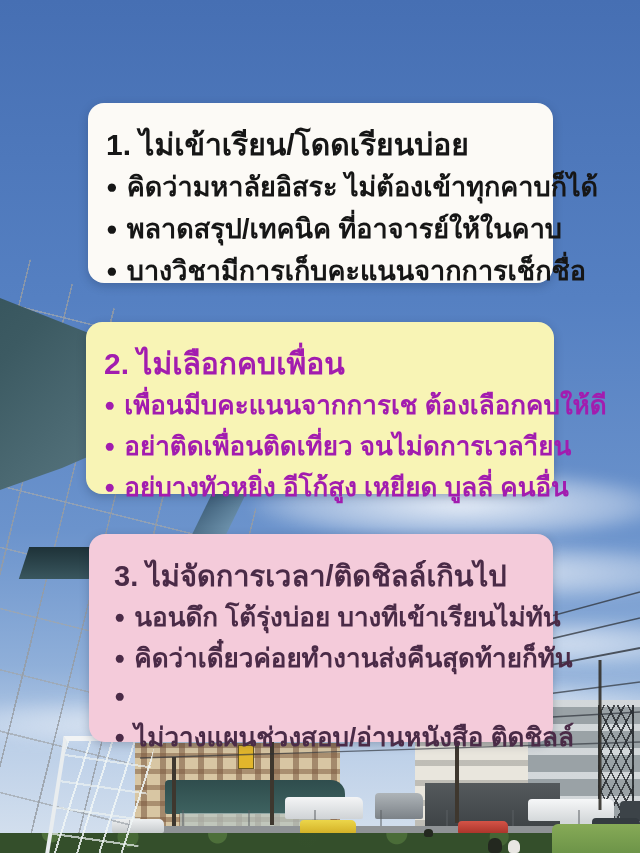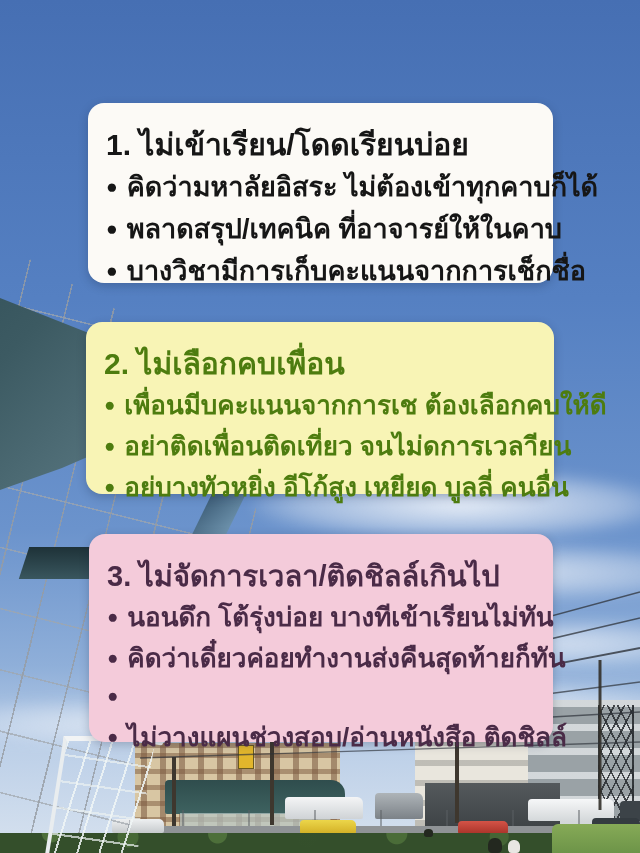--- a/index.html
+++ b/index.html
@@ -77,25 +77,25 @@
     border-left:4px solid #e9edef;border-top:5px solid #f2f4f5;}
   .atriumcap{position:absolute;left:118px;top:728px;width:46px;height:14px;z-index:6;background:#f0f2f4;transform:rotate(9deg);border-radius:2px;}
   
   .card{position:absolute;z-index:10;border-radius:16px;box-shadow:0 3px 10px rgba(20,30,60,.25);
     padding:20px 18px 10px 18px;box-sizing:border-box;}
   .card .line{display:flex;align-items:baseline;white-space:nowrap;font-weight:700;}
   .card .blt{flex:0 0 auto;margin-right:9px;font-size:.72em;position:relative;top:-.14em;}
   .card1{left:88px;top:103px;width:465px;height:180px;background:#fcfaf6;color:#161616;}
   .card1 .line{font-size:27px;line-height:40px;}
   .card1 .title{font-size:30px;line-height:44px;}
-  .card2{left:86px;top:322px;width:468px;height:172px;background:#f8f4b5;color:#4d7c0f;}
+  .card2{left:86px;top:322px;width:468px;height:172px;background:#f8f4b5;color:#a21caf;}
   .card2 .line{font-size:26px;line-height:38px;}
   .card2 .title{font-size:30px;line-height:44px;}
   .card3{left:89px;top:534px;width:464px;height:208px;background:#f4cbda;color:#4a2b47;}
-  .card3 .line{font-size:26px;line-height:38px;}
+  .card3 .line{font-size:26px;line-height:38px;margin-left:7px;}
   .card3 .title{font-size:29px;line-height:44px;}
 </style>
 </head>
 <body>
 
 <div class="stage">
 
   <div class="cloud" style="left:250px;top:470px;width:420px;height:70px;"></div>
   <div class="cloud" style="left:330px;top:545px;width:380px;height:55px;opacity:.8;"></div>
   <div class="cloud" style="left:420px;top:620px;width:300px;height:48px;opacity:.75;"></div>

